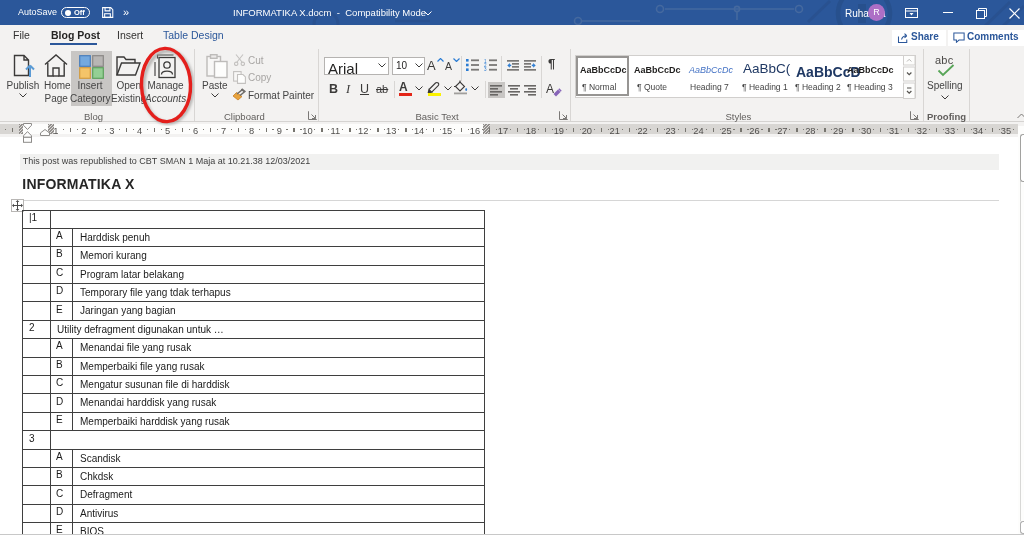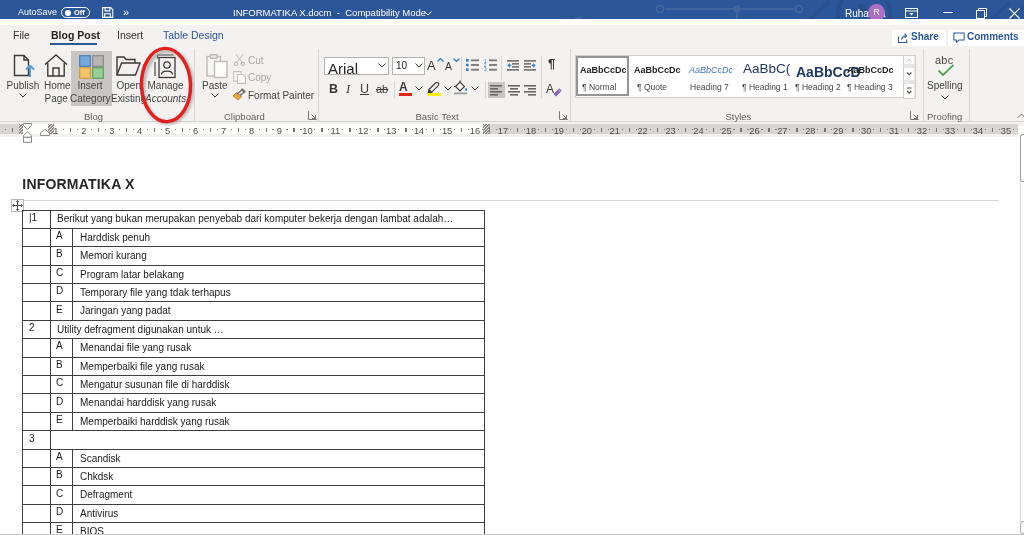--- a/index.html
+++ b/index.html
@@ -1,19 +1,19 @@
 <!DOCTYPE html>
 <html><head><meta charset="utf-8">
 <style>
   * { margin:0; padding:0; box-sizing:border-box; }
   html,body { width:1024px; height:535px; overflow:hidden; }
   body { font-family:"Liberation Sans", sans-serif; position:relative; background:#fff; }
 
   
-  #titlebar { position:absolute; left:0; top:0; width:1024px; height:19px; background:#2b579a; color:#fff; overflow:hidden; }
+  #titlebar { position:absolute; left:0; top:0; width:1024px; height:25px; background:#2b579a; color:#fff; overflow:hidden; }
   #titlebar .txt { position:absolute; font-size:11.5px; color:#fff; white-space:nowrap; }
 
   
   #tabrow { position:absolute; left:0; top:25px; width:1024px; height:21px; background:#f3f2f1; }
   .tab { position:absolute; top:4px; font-size:10.5px; color:#323130; white-space:nowrap; }
   .tab.blue { color:#2b579a; }
 
   
   #ribbon { position:absolute; left:0; top:46px; width:1024px; height:75.5px; background:#f3f2f1; border-bottom:1px solid #d5d3d1; }
   #rulgap { position:absolute; left:0; top:122px; width:1024px; height:15px; background:#f3f2f1; }
@@ -377,21 +377,21 @@
   <span class="gsep" style="left:922.5px;"></span>
 
   <span class="rbtxt" style="left:935px; top:8px; font-size:11px; color:#4a4846; letter-spacing:0.2px;">abc</span>
   <svg width="18" height="13" style="position:absolute;left:937px;top:18px" viewBox="0 0 18 13">
       <path d="M1.5 6.5 L6 11 L16.5 1" stroke="#57a557" stroke-width="1.8" fill="none"></path>
     </svg>
   <span class="rbtxt" style="left:927px; top:33.5px;">Spelling</span>
   <svg width="8" height="5" style="position:absolute;left:941px;top:48.5px" viewBox="0 0 8 5">
       <path d="M0.5 0.5 L4 4 L7.5 0.5" stroke="#3b3a39" fill="none"></path>
     </svg>
-  <span class="rlabel" style="left:927px; top:64.5px;">Proofing</span>
+  <span class="rlabel" style="left:927px; top:64.5px;font-weight:bold;">Proofing</span>
   <span class="gsep" style="left:969px;"></span>
   <svg width="9" height="6" style="position:absolute;left:1016.5px;top:66.5px" viewBox="0 0 9 6">
       <path d="M0.5 5 L4.5 1 L8.5 5" stroke="#7a7876" fill="none"></path>
     </svg>
 </div>
 <div id="rulgap"></div>
 <div id="ruler">
   <span style="position:absolute; left:0; top:0; width:19px; height:10px; background:#d8d6d3;"></span>
   <span style="position:absolute; left:483px; top:0; width:535px; height:10px; background:#d8d6d3;"></span>
   <span class="tickS" style="left:5px;"></span>
@@ -540,41 +540,41 @@
     <span class="tickL" style="left:964.0px"></span>
     <span class="tickS" style="left:970.9px"></span>
     <span class="rnum" style="left:977.9px">34</span>
     <span class="tickS" style="left:984.9px"></span>
     <span class="tickL" style="left:991.9px"></span>
     <span class="tickS" style="left:998.9px"></span>
     <span class="rnum" style="left:1005.9px">35</span>
     <span class="tickS" style="left:1012.8px"></span>
   </div>
 <div id="doc">
+  <div id="notice">This post was republished to CBT SMAN 1 Maja at 10.21.38 12/03/2021</div>
   <div id="doch1">INFORMATIKA X</div>
   <div id="divider"></div>
   <svg width="13" height="13" style="position:absolute;left:11px;top:61.5px" viewBox="0 0 13 13">
     <rect x="0.5" y="0.5" width="12" height="12" fill="#fff" stroke="#b8b6b4"></rect>
     <g stroke="#4a4a4a" stroke-width="1">
       <line x1="6.5" y1="2" x2="6.5" y2="11"></line>
         <line x1="2" y1="6.5" x2="11" y2="6.5"></line>
     </g>
     <g fill="#4a4a4a">
       <path d="M6.5 1 l-1.8 2 h3.6 z"></path>
         <path d="M6.5 12 l-1.8 -2 h3.6 z"></path>
       <path d="M1 6.5 l2 -1.8 v3.6 z"></path>
         <path d="M12 6.5 l-2 -1.8 v3.6 z"></path>
     </g>
   </svg>
   <div id="qtable">
       <div class="trow">
         <div class="c1">
           <span class="num"><span style="font-weight:400">|</span>1</span>
         </div>
-        <div class="qtxt">Berikut yang bukan merupakan penyebab dari komputer bekerja dengan lambat adalah…</div>
       </div>
       <div class="trow">
         <div class="c1"></div>
         <div class="c2">
           <span class="let">A</span>
         </div>
         <div class="atxt">Harddisk penuh</div>
       </div>
       <div class="trow">
         <div class="c1"></div>
@@ -595,21 +595,21 @@
         <div class="c2">
           <span class="let">D</span>
         </div>
         <div class="atxt">Temporary file yang tdak terhapus</div>
       </div>
       <div class="trow">
         <div class="c1"></div>
         <div class="c2">
           <span class="let">E</span>
         </div>
-        <div class="atxt">Jaringan yang padat</div>
+        <div class="atxt">Jaringan yang bagian</div>
       </div>
       <div class="trow">
         <div class="c1">
           <span class="num">2</span>
         </div>
         <div class="qtxt">Utility defragment digunakan untuk …</div>
       </div>
       <div class="trow">
         <div class="c1"></div>
         <div class="c2">

